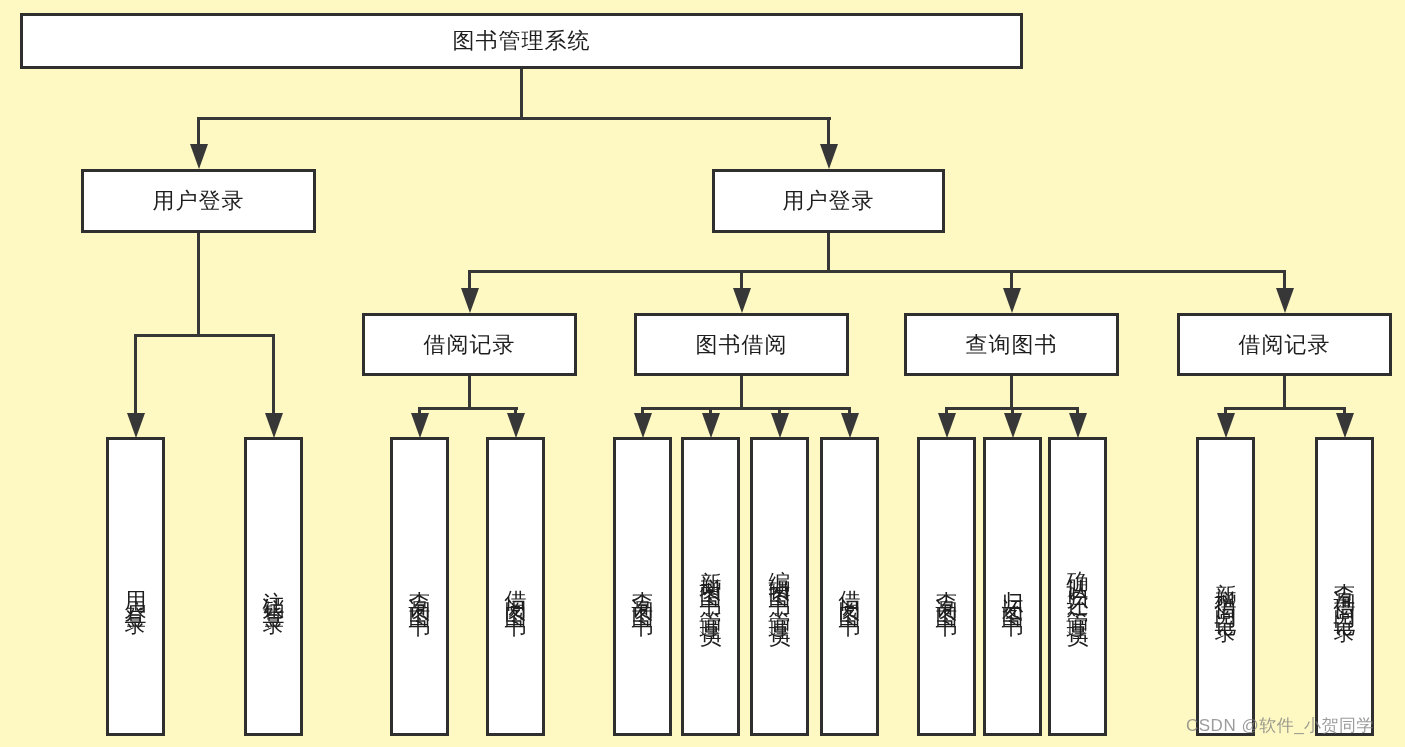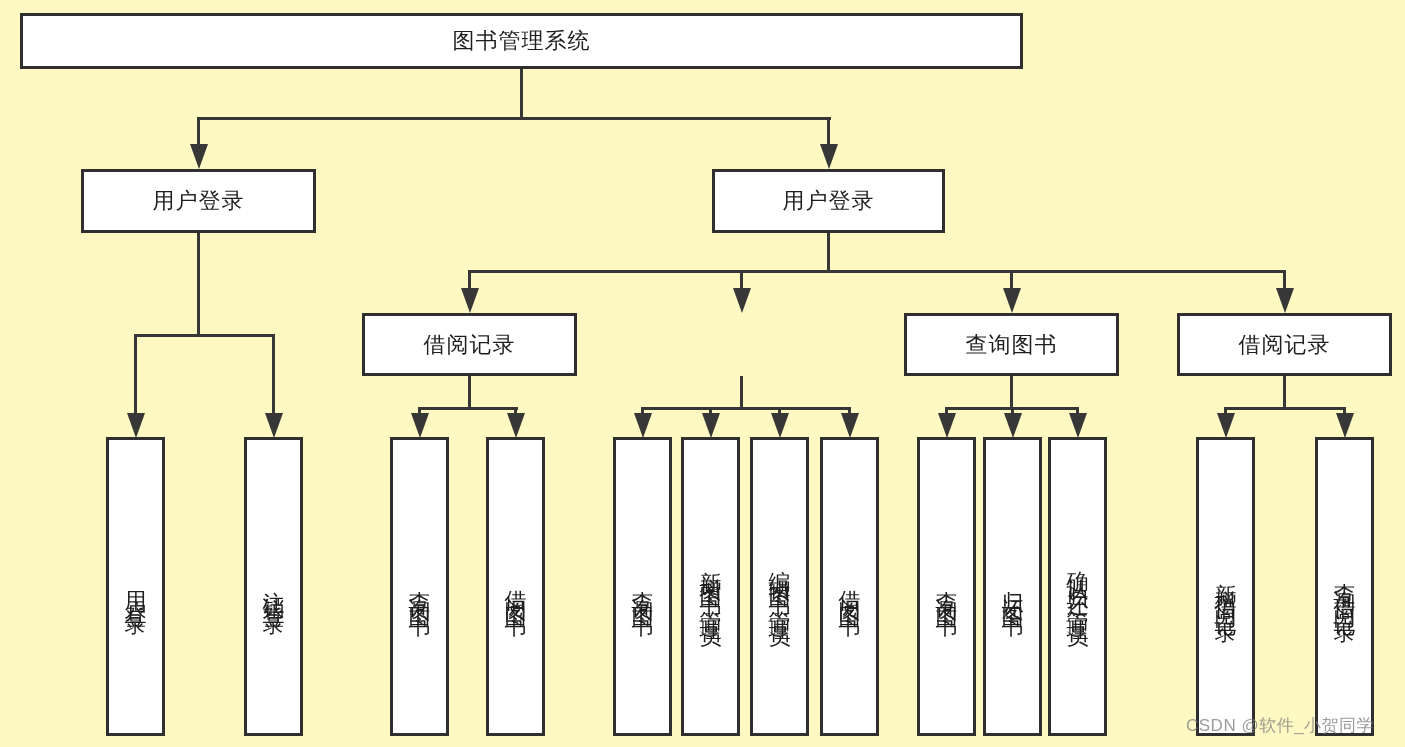--- a/index.html
+++ b/index.html
@@ -76,20 +76,21 @@
   <div class="vline" style="left:468px;top:270px;height:20px;"></div>
   <div class="arr" style="left:461px;top:288px;"></div>
   <div class="vline" style="left:740px;top:270px;height:20px;"></div>
   <div class="arr" style="left:733px;top:288px;"></div>
   <div class="vline" style="left:1010px;top:270px;height:20px;"></div>
   <div class="arr" style="left:1003px;top:288px;"></div>
   <div class="vline" style="left:1283px;top:270px;height:20px;"></div>
   <div class="arr" style="left:1276px;top:288px;"></div>
 
   <div class="box" style="left:362px;top:313px;width:215px;height:63px;">借阅记录</div>
+  <div class="box" style="left:634px;top:313px;width:215px;height:63px;">图书借阅</div>
   <div class="box" style="left:904px;top:313px;width:215px;height:63px;">查询图书</div>
   <div class="box" style="left:1177px;top:313px;width:215px;height:63px;">借阅记录</div>
 
   <div class="vline" style="left:468px;top:376px;height:34px;"></div>
   <div class="vline" style="left:740px;top:376px;height:34px;"></div>
   <div class="vline" style="left:1010px;top:376px;height:34px;"></div>
   <div class="vline" style="left:1283px;top:376px;height:34px;"></div>
 
   <div class="hline" style="left:418px;top:407px;width:100px;"></div>
   <div class="hline" style="left:641px;top:407px;width:210px;"></div>

